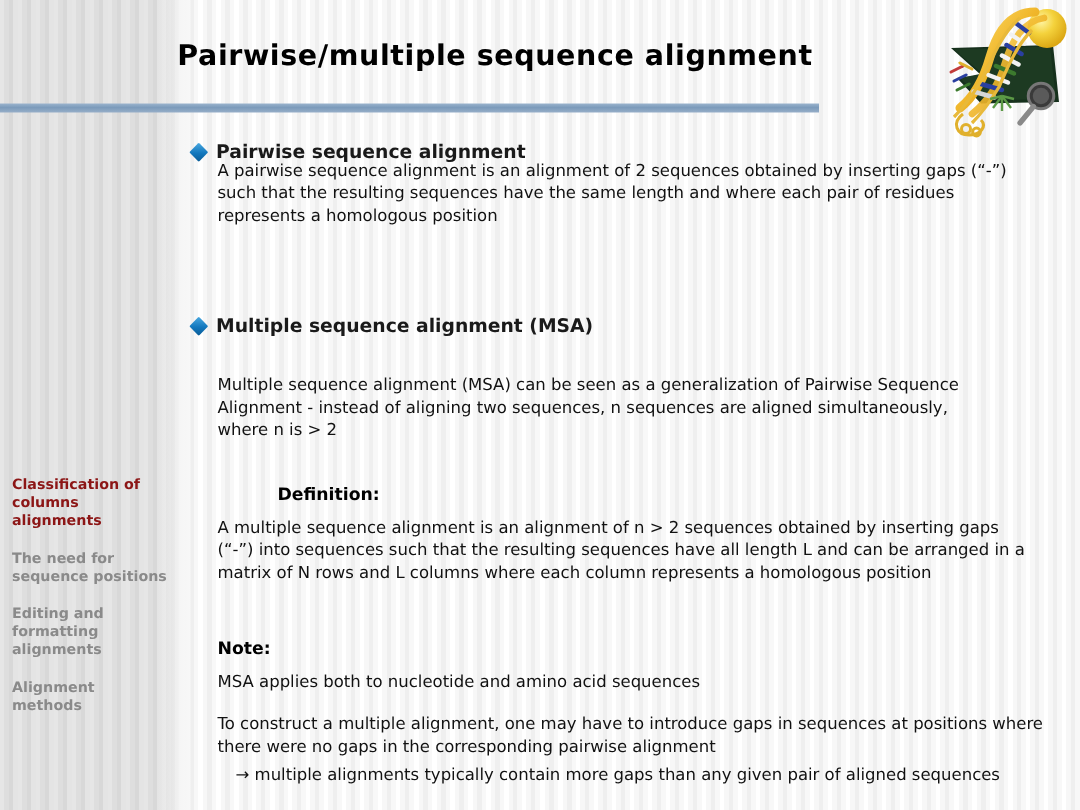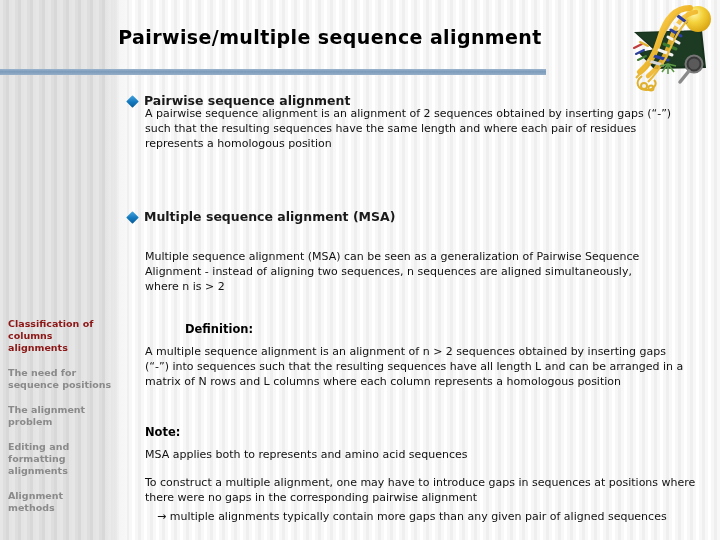--- a/index.html
+++ b/index.html
@@ -242,21 +242,20 @@
         <line x1="12" y1="52" x2="20" y2="48" stroke="#2a3fa0"></line>
         <line x1="14" y1="58" x2="22" y2="54" stroke="#3c7a2e"></line>
         <line x1="16" y1="40" x2="24" y2="44" stroke="#e0b02c"></line>
       </g>
     </svg>
   </div>
 
   <nav id="sidenav">
     <div class="nav-item active">Classification of columns alignments</div>
     <div class="nav-item">The need for sequence positions</div>
-    <div class="nav-item">The alignment problem</div>
     <div class="nav-item">Editing and formatting alignments</div>
     <div class="nav-item">Alignment methods</div>
   </nav>
 
   <div id="content">
 
     <div class="bullet-row" id="bullet-1">
       <span class="bullet-diamond"></span>
       <span class="bullet-text">Pairwise sequence alignment</span>
     </div>
@@ -267,20 +266,20 @@
       <span class="bullet-diamond"></span>
       <span class="bullet-text">Multiple sequence alignment (MSA)</span>
     </div>
 
     <div class="para" id="para-2">Multiple sequence alignment (MSA) can be seen as a generalization of Pairwise Sequence Alignment - instead of aligning two sequences, n sequences are aligned simultaneously, where n is &gt; 2</div>
 
     <div class="heading" id="def-heading">Definition:</div>
     <div class="para" id="def-para">A multiple sequence alignment is an alignment of n &gt; 2 sequences obtained by inserting gaps (“-”) into sequences such that the resulting sequences have all length L and can be arranged in a matrix  of N rows and L columns where each column represents a homologous position</div>
 
     <div class="heading" id="note-heading">Note:</div>
-    <div class="para" id="note-para">MSA applies both to represents and amino acid sequences</div>
+    <div class="para" id="note-para">MSA applies both to nucleotide and amino acid sequences</div>
 
     <div class="para" id="construct-para">To construct a multiple alignment, one may have to introduce gaps in sequences at positions where there were no gaps in the corresponding pairwise alignment</div>
 
     <div class="para" id="arrow-para">→  multiple alignments typically contain more gaps than any given pair of aligned sequences</div>
 
   </div>
 </div>
 
 </body></html>

